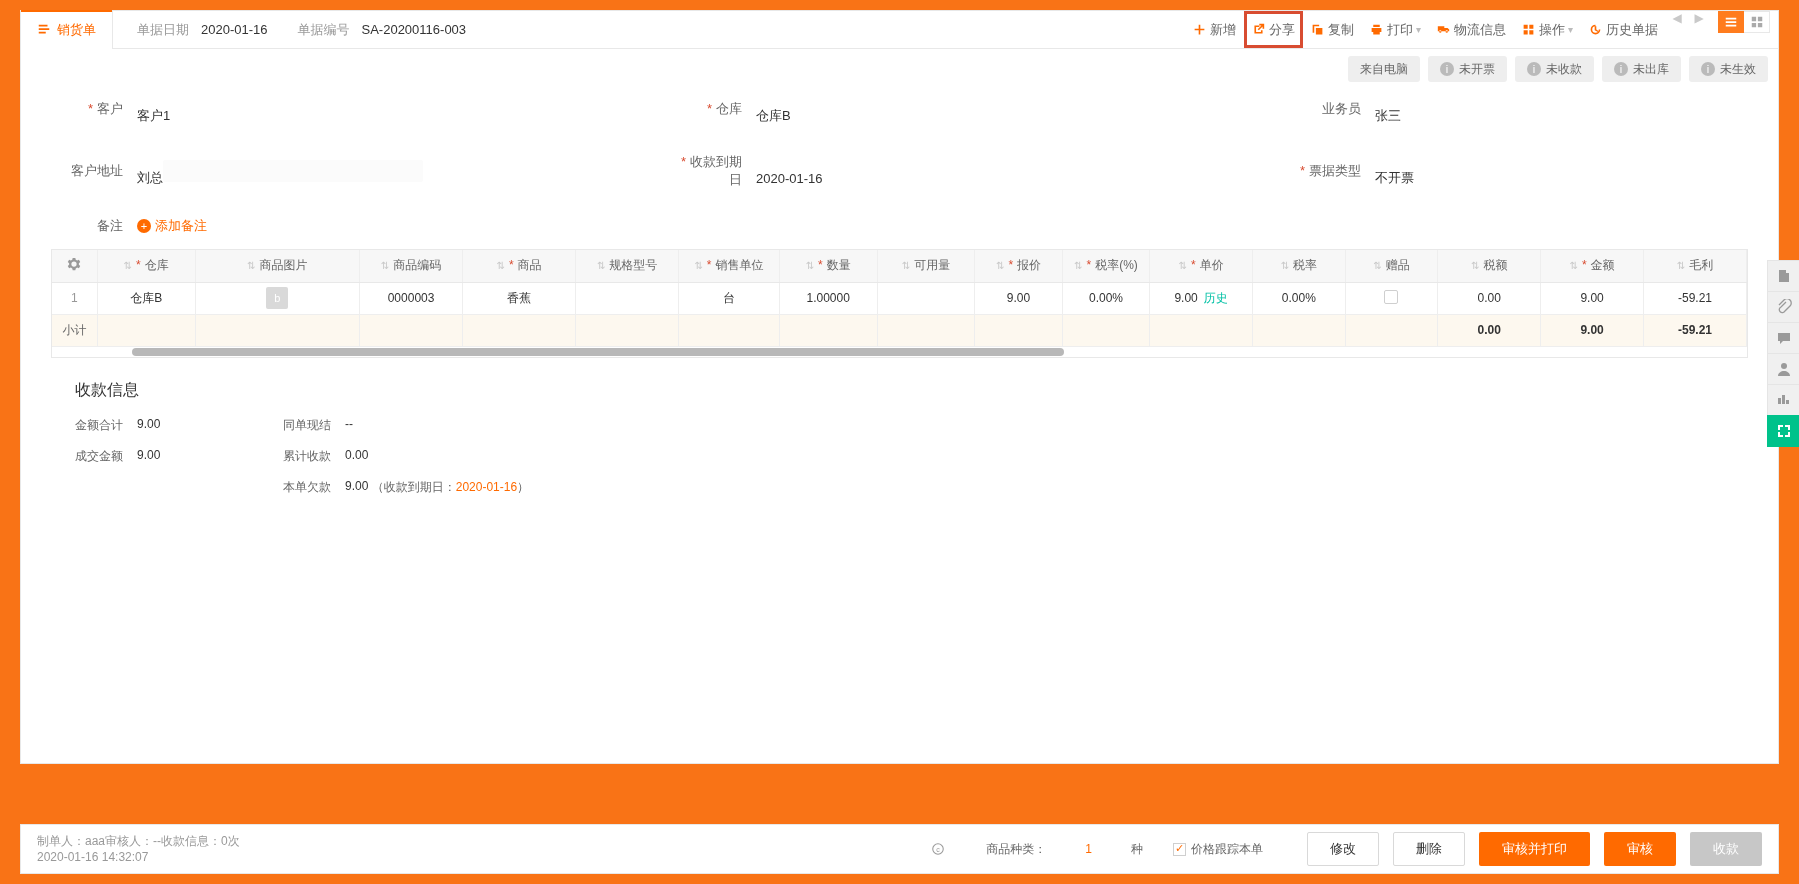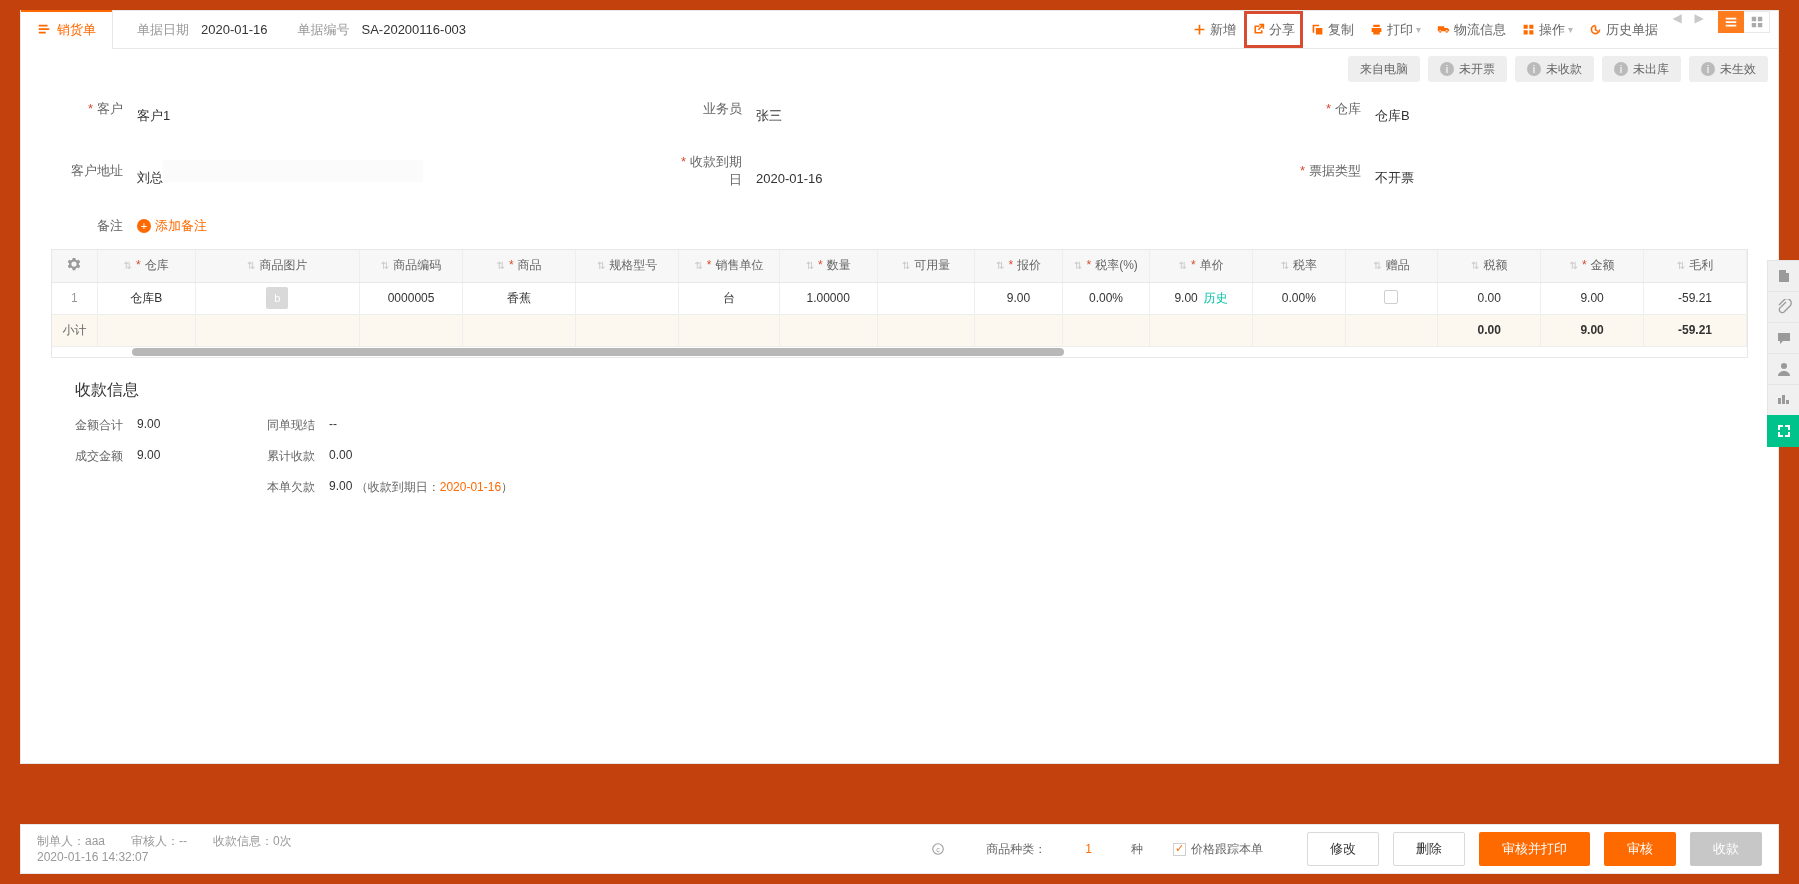--- a/index.html
+++ b/index.html
@@ -12,21 +12,21 @@
     --text-weak:#666666;
     --text-faint:#999999;
     --bg:#f4f4f4;
     --panel:#ffffff;
     --head-bg:#f7f7f7;
     --red:#d84c31;
     --grey-btn:#c7c7c7;
   }
   *{box-sizing:border-box;}
   html,body{margin:0;padding:0;width:1799px;height:884px;font-family:"Microsoft YaHei","PingFang SC",Arial,sans-serif;font-size:13px;color:var(--text);background:var(--bg);overflow:hidden;}
-  .app{position:relative;width:100%;height:100%;background:#c2410c;}
+  .app{position:relative;width:100%;height:100%;background:#f97316;}
 
   
   .panel{position:absolute;left:20px;top:10px;right:20px;bottom:120px;background:var(--panel);border:1px solid var(--line);}
   
   
   .hbar{height:38px;border-bottom:1px solid var(--line);display:flex;align-items:center;padding:0 0 0 0;}
   .tab{height:38px;display:flex;align-items:center;padding:0 16px;border-right:1px solid var(--line);background:#fff;position:relative;}
   .tab::before{content:"";position:absolute;left:0;right:0;top:-1px;height:2px;background:var(--orange);}
   .tab .tab-ico{width:14px;height:14px;margin-right:6px;display:inline-flex;}
   .tab .tab-ico svg{fill:var(--orange);}
@@ -85,29 +85,29 @@
   .hscroll .bar{height:8px;width:55%;background:#b8b8b8;border-radius:5px;margin-left:80px;}
 
   
   .receipt{padding:22px 24px 0 24px;}
   .receipt h4{margin:0 0 16px 0;font-weight:normal;color:#333;font-size:16px;}
   .rgrid{display:flex;}
   .rcol{min-width:190px;}
   .rcol .rline{display:flex;margin-bottom:14px;font-size:12px;}
   .rcol .rlab{color:var(--text-weak);margin-right:14px;}
   .rcol .rval{color:var(--text);}
-  .rcol.c2{margin-left:2px;}
+  .rcol.c2{margin-left:18px;}
   .debt{color:var(--red);}
   .debtnote{color:var(--text-weak);}
   .debtnote .d{color:var(--orange);}
 
   
   .footer{position:absolute;left:20px;right:20px;bottom:10px;height:50px;background:var(--panel);border:1px solid var(--line);display:flex;align-items:center;padding:0 16px;}
   .finfo{color:var(--text-faint);font-size:12px;line-height:16px;}
-  .finfo .row1{display:flex;gap:26px;}
+  .finfo .row1{display:flex;}
   .fspace{flex:1;}
   .fsum{display:flex;align-items:center;color:var(--text-weak);font-size:12px;margin-right:30px;gap:35px;}
   .fsum .ico{width:14px;height:14px;margin-right:6px;}
   .fsum .ico svg{fill:#999;}
   .fsum .o{color:var(--orange);margin:0 4px;}
   .fchk{display:flex;align-items:center;color:var(--text-weak);font-size:12px;margin-right:30px;}
   .fchk .box{width:13px;height:13px;border:1px solid #cfcfcf;margin-right:5px;background:#fff;position:relative;}
   .fchk .box::after{content:"✓";position:absolute;left:1px;top:-2px;color:var(--orange);font-size:11px;}
   .btn{height:34px;padding:0 22px;border-radius:2px;display:flex;align-items:center;justify-content:center;font-size:13px;margin-left:14px;cursor:pointer;border:1px solid transparent;}
   .btn.outline{background:#fff;border-color:#d9d9d9;color:#333;}
@@ -239,27 +239,27 @@
           <span>未生效</span>
         </div>
     </div>
 
     <div class="form">
       <div class="frow">
         <div class="fcell">
             <span class="flabel"><span class="req">*</span><span>客户</span></span>
             <span class="fval">客户1</span>
           </div>
+        <div class="fcell c2">
+            <span class="flabel"><span class="req">*</span><span>仓库</span></span>
+            <span class="fval">仓库B</span>
+          </div>
         <div class="fcell c3">
             <span class="flabel"><span>业务员</span></span>
             <span class="fval">张三</span>
-          </div>
-        <div class="fcell c2">
-            <span class="flabel"><span class="req">*</span><span>仓库</span></span>
-            <span class="fval">仓库B</span>
           </div>
       </div>
       <div class="frow">
         <div class="fcell">
             <span class="flabel"><span>客户地址</span></span>
             <span class="fval">刘总</span>
             <span class="masked"></span>
           </div>
         <div class="fcell c2">
             <span class="flabel"><span class="req">*</span><span>收款到期日</span></span>
@@ -323,21 +323,21 @@
             </thead>
           <tbody>
             <tr>
               <td class="rnum">1</td>
               <td>仓库B</td>
               <td>
                   <div class="imgcell">
                     <span class="img-ph">b</span>
                   </div>
                 </td>
-              <td>0000005</td>
+              <td>0000003</td>
               <td>香蕉</td>
               <td></td>
               <td>台</td>
               <td class="num-r">1.00000</td>
               <td></td>
               <td class="num-r">9.00</td>
               <td class="num-r">0.00%</td>
               <td class="num-r"><span>9.00</span><span class="hist">历史</span></td>
               <td class="num-r">0.00%</td>
               <td><span class="chk"></span></td>

